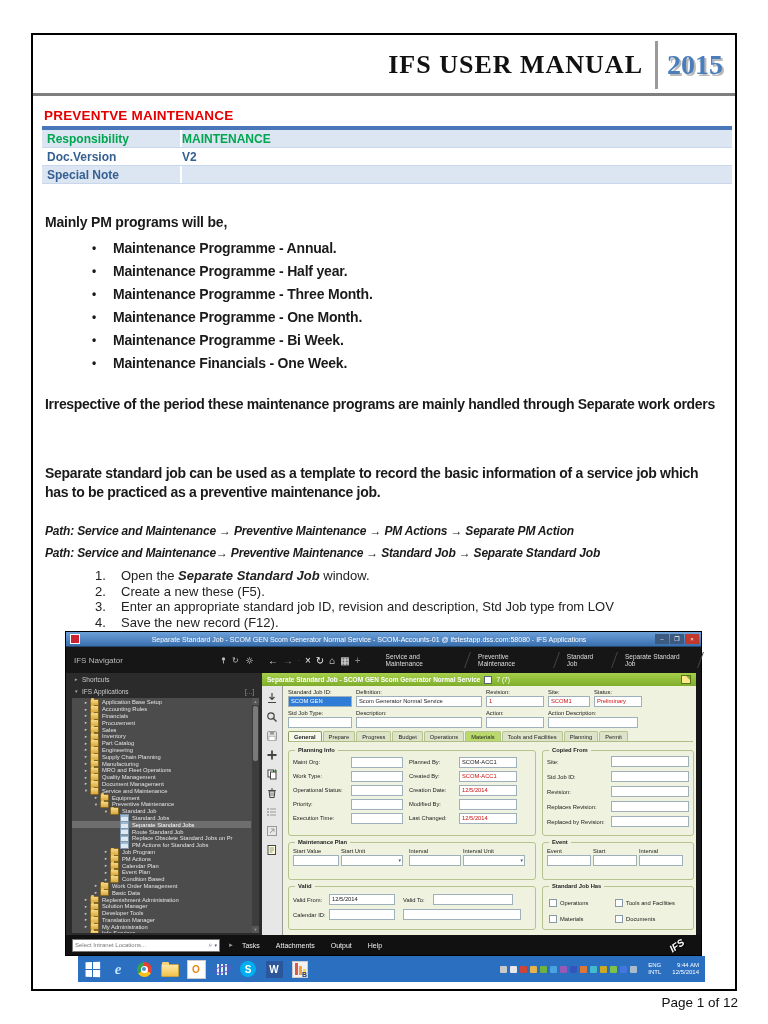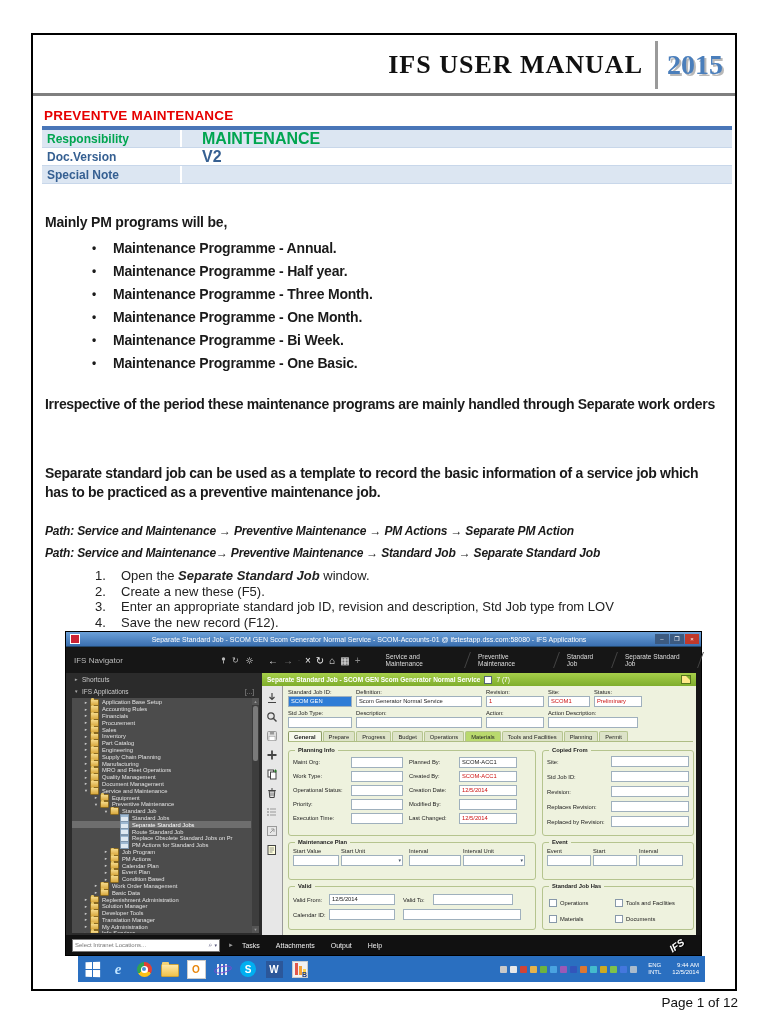--- a/index.html
+++ b/index.html
@@ -12,21 +12,21 @@
   .manual-divider{width:3px;height:48px;background:#9a9a9a;margin:0 9px 0 12px;}
   .manual-year{font-family:"Liberation Serif",serif;font-size:28px;font-weight:700;color:#4a7ebb;text-shadow:2px 2px 0 #b9b9b9;}
   .header-rule{position:absolute;top:58px;left:0;right:0;height:3px;background:#7f7f7f;}
 
   .doc-title{position:absolute;top:73px;left:11px;font-size:13.5px;font-weight:700;color:#e60000;letter-spacing:.2px;}
   .info-table{position:absolute;top:91px;left:9px;width:690px;border-top:4px solid #4976b8;}
   .it-row{display:flex;height:17px;align-items:center;border-bottom:1px solid #c8d7ea;background:#fff;}
   .it-row.blue{background:#dce6f2;}
   .it-label{width:133px;padding-left:5px;font-size:12px;font-weight:700;color:#366092;}
   .it-sep{width:2px;align-self:stretch;background:#fff;}
-  .it-value{flex:1;padding-left:20px;font-size:16px;font-weight:700;color:#366092;}
+  .it-value{flex:1;padding-left:0;font-size:12px;font-weight:700;color:#366092;}
   .it-green{color:#00A550;}
 
   .doc-intro{position:absolute;top:179px;left:12px;font-size:14px;font-weight:700;letter-spacing:-.2px;}
   .bullet-list{position:absolute;top:201px;left:59px;}
   .bullet-item{height:23px;display:flex;align-items:center;font-size:14px;font-weight:700;letter-spacing:-.2px;}
   .bullet-dot{width:21px;font-size:12px;}
   .doc-note{position:absolute;top:361px;left:12px;width:684px;font-size:14px;font-weight:700;letter-spacing:-.3px;}
   .doc-subheading{position:absolute;top:406px;left:12px;font-size:14px;font-weight:700;color:#4f81bd;letter-spacing:-.2px;}
   .doc-description{position:absolute;top:429px;left:12px;width:676px;font-size:14px;font-weight:700;line-height:19px;letter-spacing:-.3px;}
   .doc-paths{position:absolute;top:489px;left:12px;}
@@ -228,21 +228,21 @@
         <div class="bullet-item">
           <span class="bullet-dot">•</span>
           <span>Maintenance Programme - One Month.</span>
         </div>
         <div class="bullet-item">
           <span class="bullet-dot">•</span>
           <span>Maintenance Programme - Bi Week.</span>
         </div>
         <div class="bullet-item">
           <span class="bullet-dot">•</span>
-          <span>Maintenance Programme - One Basic.</span>
+          <span>Maintenance Financials - One Week.</span>
         </div>
       </div>
     <div class="doc-note">Irrespective of the period these maintenance programs are mainly handled through Separate work orders</div>
     <div class="doc-description">Separate standard job can be used as a template to record the basic information of a service job which has to be practiced as a preventive maintenance job.</div>
     <div class="doc-paths">
         <div class="doc-path">Path: Service and Maintenance → Preventive Maintenance → PM Actions → Separate PM Action</div>
         <div class="doc-path">Path: Service and Maintenance→ Preventive Maintenance → Standard Job → Separate Standard Job</div>
       </div>
     <div class="steps">
         <div class="step">

